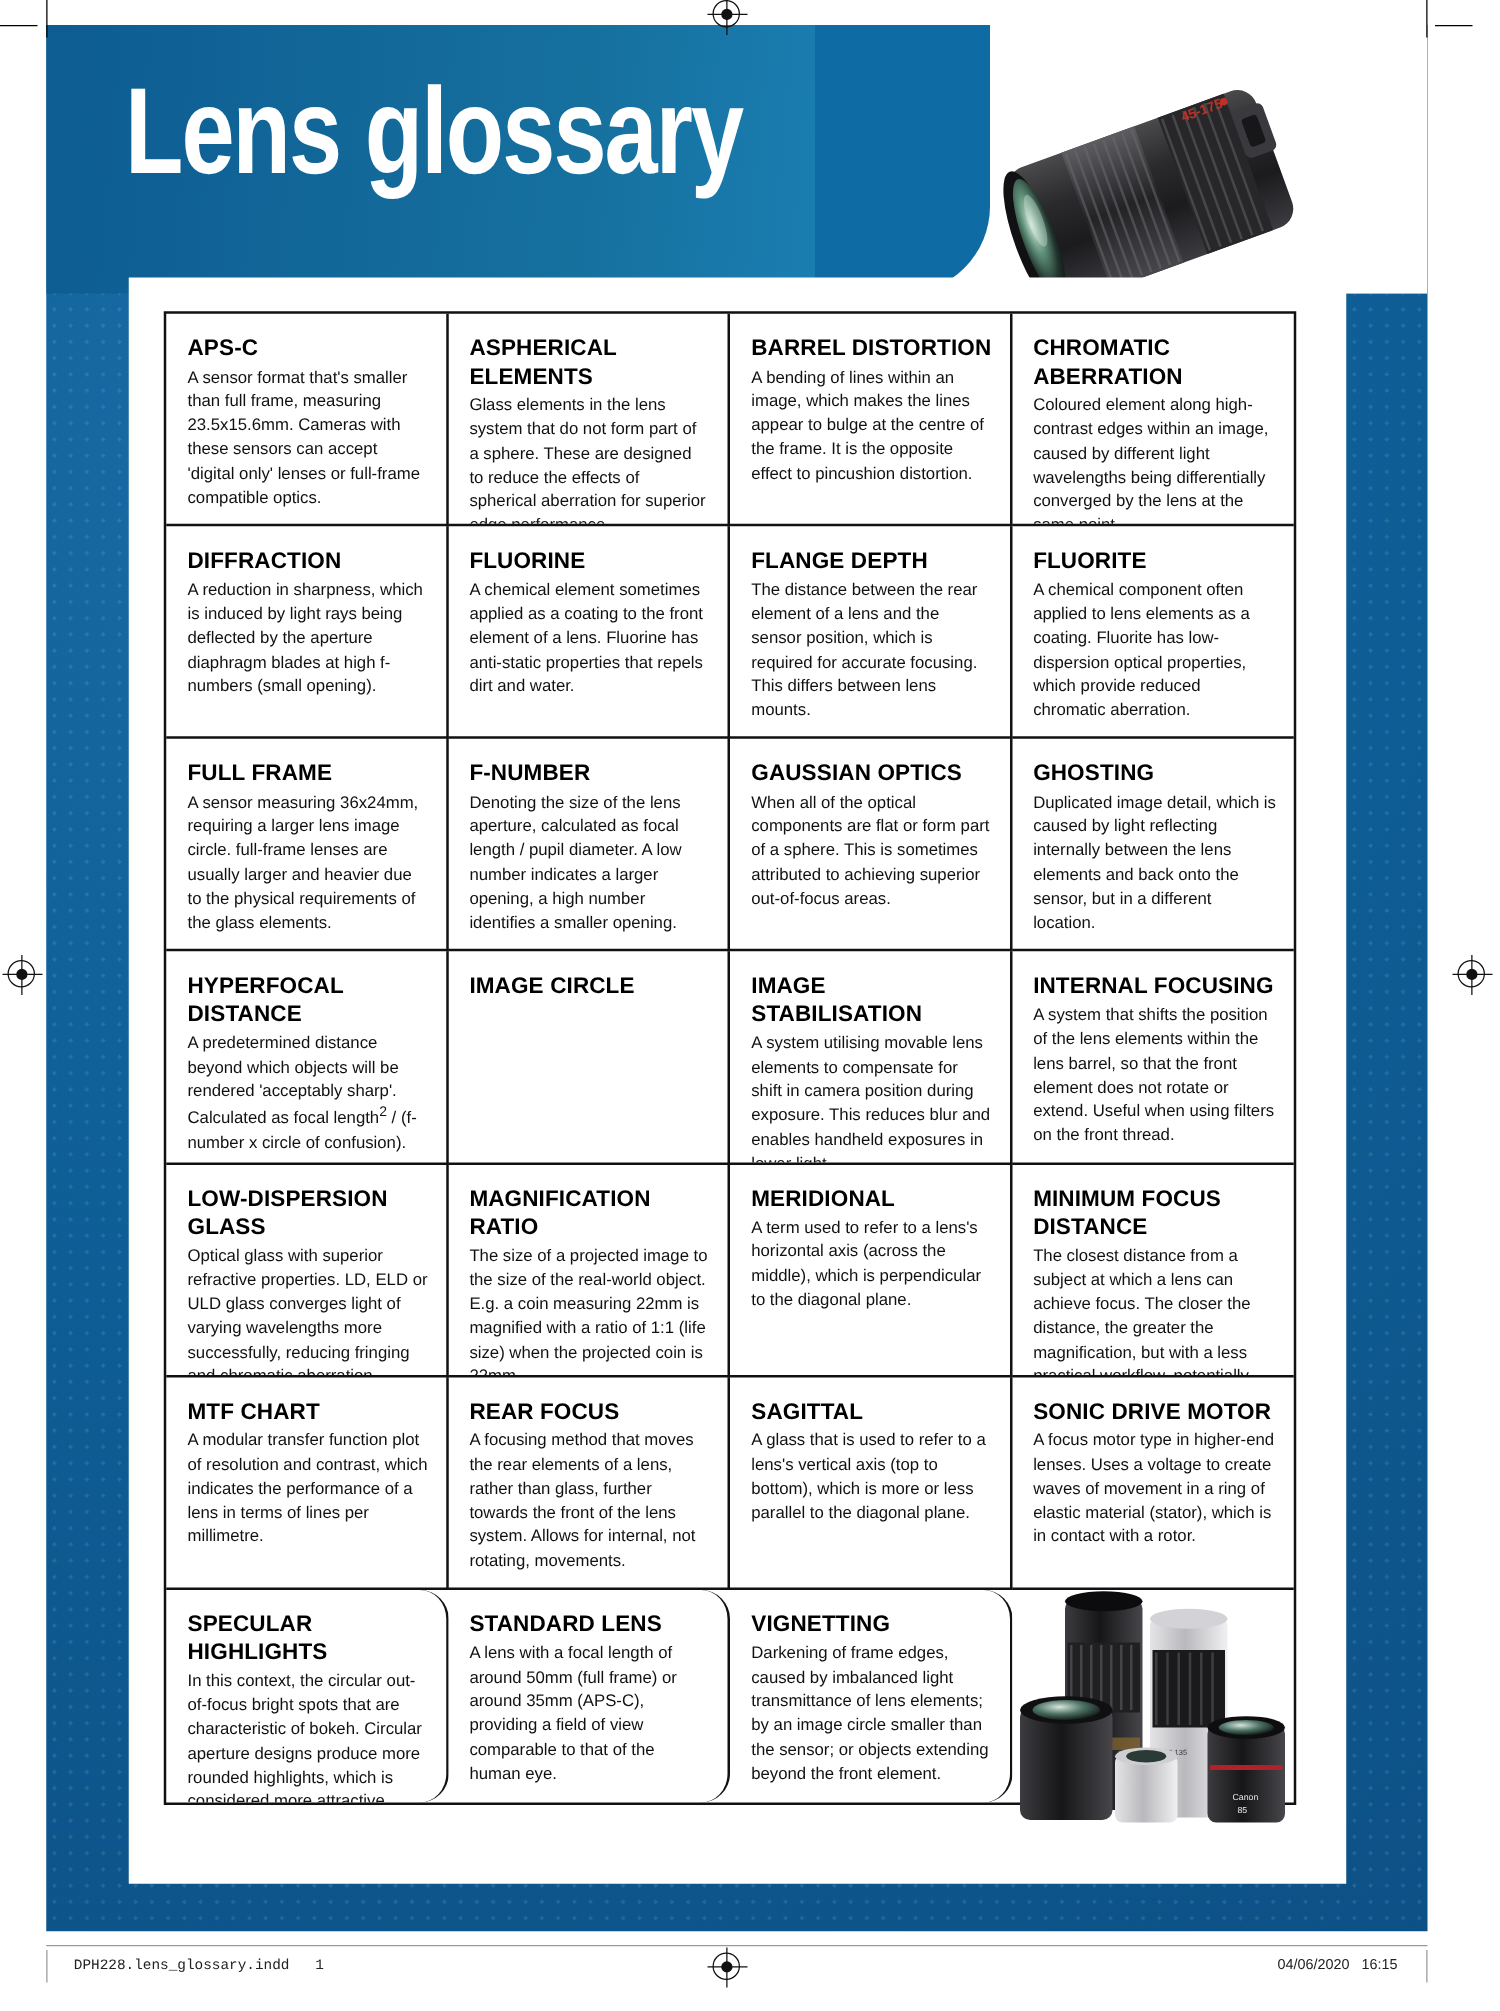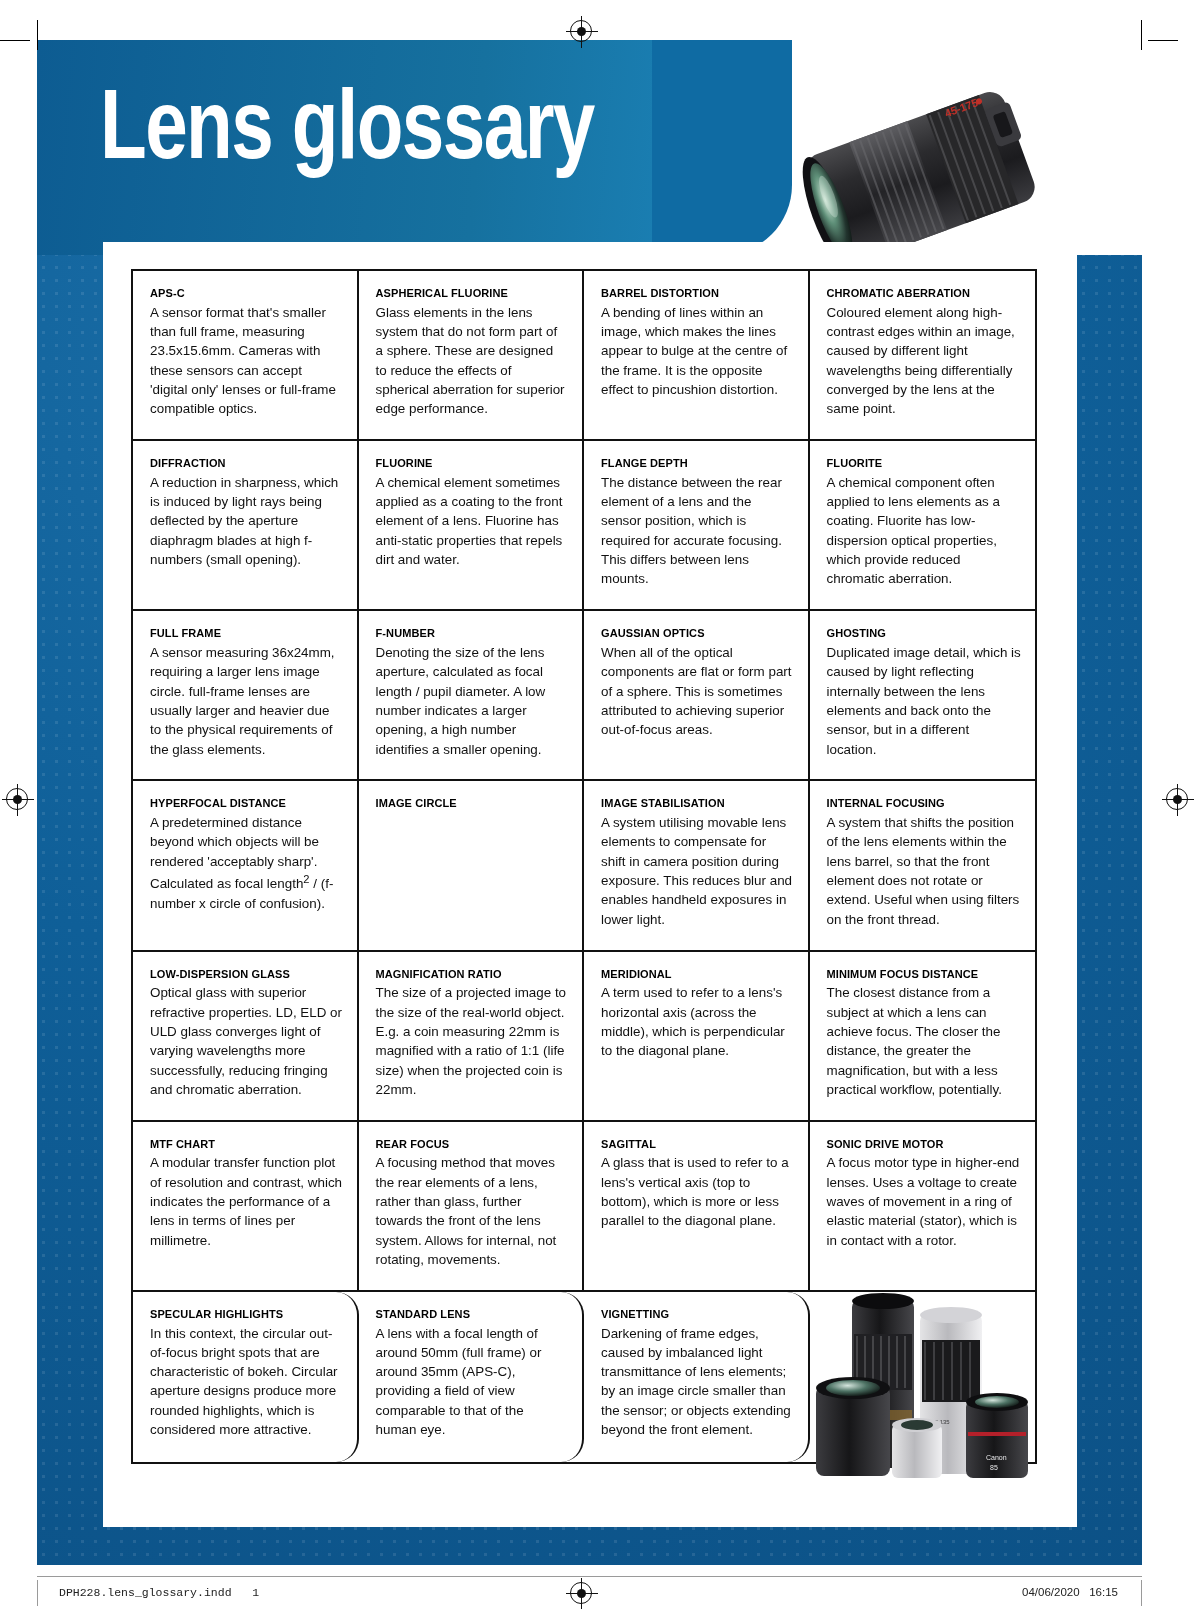--- a/index.html
+++ b/index.html
@@ -3,21 +3,21 @@
 <meta charset="utf-8">
 <style>
   html,body{margin:0;padding:0;}
   body{
     width:1200px;height:1609px;
     background:#ffffff;
     font-family:"Liberation Sans", sans-serif;
     overflow:hidden;
     position:relative;
   }
-  .page{position:absolute;inset:0;margin-top:20px;}
+  .page{position:absolute;inset:0;}
 
   
   .crop{position:absolute;background:#000;}
   .crop.v{width:1px;height:30px;}
   .crop.h{height:1px;width:30px;}
   .reg{
     position:absolute;width:22px;height:22px;border-radius:50%;
     border:1px solid #111;box-sizing:border-box;
   }
   .reg:before{content:"";position:absolute;left:50%;top:-5px;width:1px;height:32px;background:#111;}
@@ -92,21 +92,21 @@
     border-right:2px solid #111;
     border-bottom:2px solid #111;
     box-sizing:border-box;
     padding:16px 14px 6px 17px;
     overflow:hidden;
     position:relative;
   }
   .cell:nth-child(4n){border-right:none;}
   .grid > .cell:nth-last-child(-n+4){border-bottom:none;border-radius:23px;}
   .term{
-    font-size:11px;
+    font-size:18px;
     font-weight:bold;
     letter-spacing:0.1px;
     color:#000;
     margin:0 0 2px 0;
     line-height:1.25;
   }
   .def{
     font-size:13.4px;
     line-height:1.44;
     color:#111;
@@ -201,21 +201,21 @@
   </div>
 
   <div class="sheet"></div>
 
   <div class="grid" id="glossary-grid">
       <div class="cell">
         <div class="term">APS-C</div>
         <div class="def">A sensor format that's smaller than full frame, measuring 23.5x15.6mm. Cameras with these sensors can accept 'digital only' lenses or full-frame compatible optics.</div>
       </div>
       <div class="cell">
-        <div class="term">ASPHERICAL FLUORINE</div>
+        <div class="term">ASPHERICAL ELEMENTS</div>
         <div class="def">Glass elements in the lens system that do not form part of a sphere. These are designed to reduce the effects of spherical aberration for superior edge performance.</div>
       </div>
       <div class="cell">
         <div class="term">BARREL DISTORTION</div>
         <div class="def">A bending of lines within an image, which makes the lines appear to bulge at the centre of the frame. It is the opposite effect to pincushion distortion.</div>
       </div>
       <div class="cell">
         <div class="term">CHROMATIC ABERRATION</div>
         <div class="def">Coloured element along high-contrast edges within an image, caused by different light wavelengths being differentially converged by the lens at the same point.</div>
       </div>

